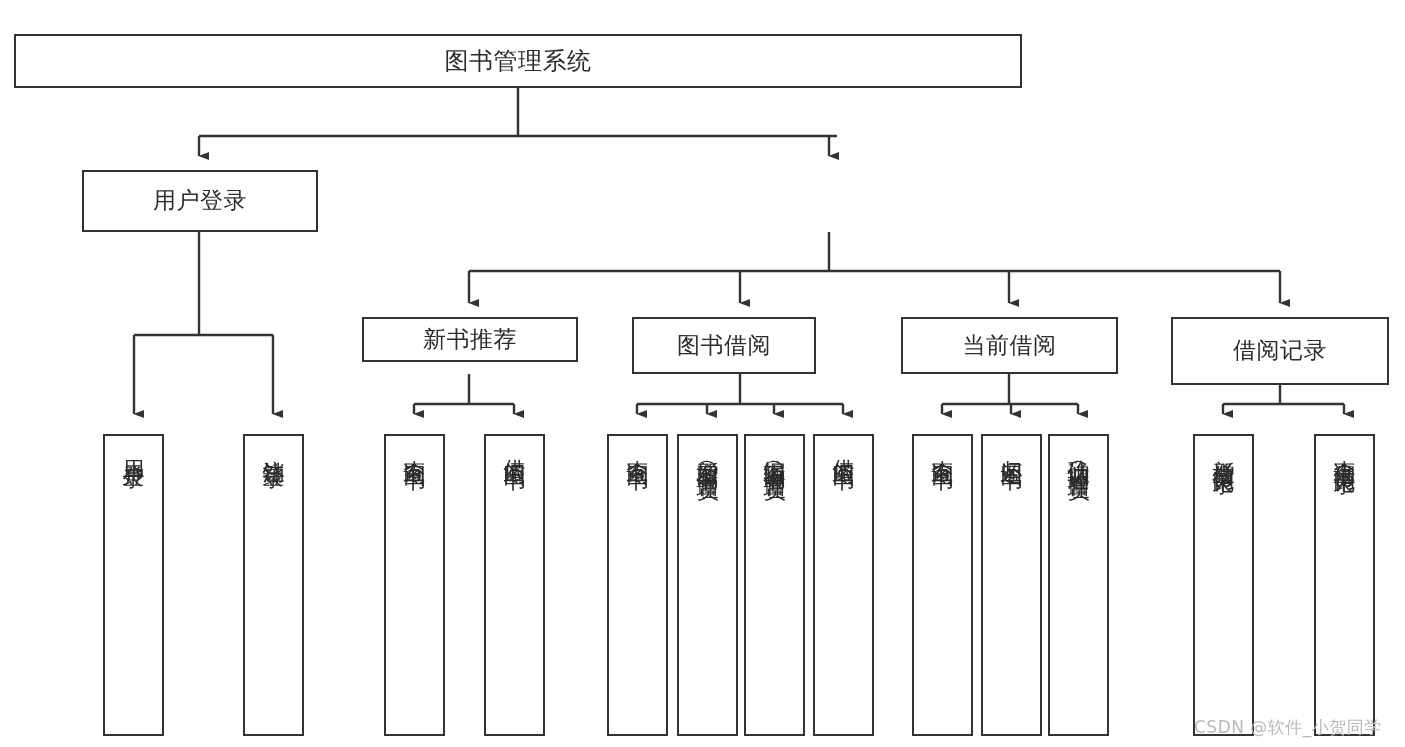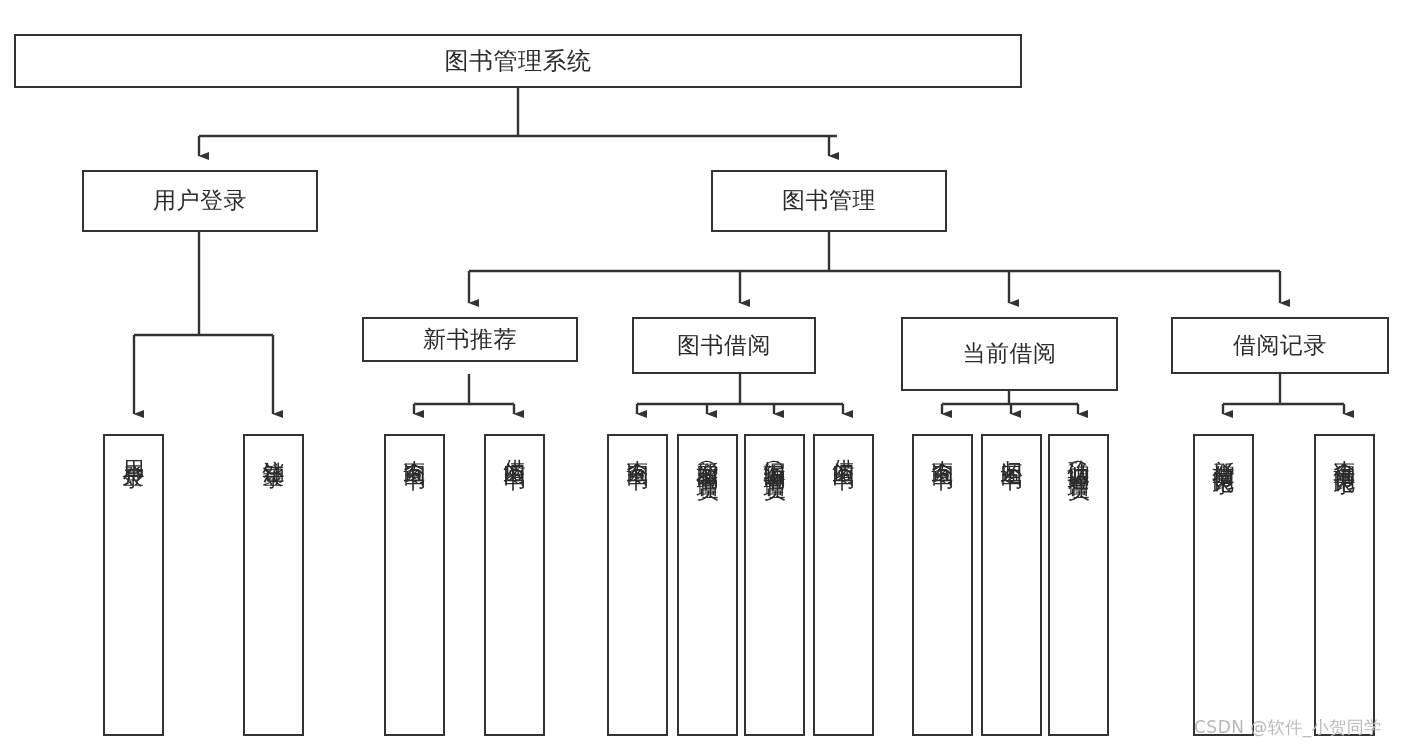--- a/index.html
+++ b/index.html
@@ -123,34 +123,31 @@
     </g>
   </svg>
 
   <div class="node h root" style="left:14px; top:11px; width:1008px; height:54px;margin-top:23px;">
     <span class="label">图书管理系统</span>
   </div>
 
   <div class="node h" style="left:82px; top:170px; width:236px; height:62px;">
     <span class="label">用户登录</span>
   </div>
-  <div class="node h" style="left:711px; top:170px; width:236px; height:62px;">
-    <span class="label">图书管理</span>
-  </div>
 
   <div class="node h" style="left:362px; top:317px; width:216px; height:45px;">
     <span class="label">新书推荐</span>
   </div>
   <div class="node h" style="left:632px; top:317px; width:184px; height:57px;">
     <span class="label">图书借阅</span>
   </div>
-  <div class="node h" style="left:901px; top:317px; width:217px; height:74px;">
+  <div class="node h" style="left:901px; top:317px; width:217px; height:57px;">
     <span class="label">当前借阅</span>
   </div>
-  <div class="node h" style="left:1171px; top:317px; width:218px; height:57px;">
+  <div class="node h" style="left:1171px; top:317px; width:218px; height:68px;">
     <span class="label">借阅记录</span>
   </div>
 
   <div class="node v" style="left:103px; top:434px; width:61px; height:302px;">
     <span class="label">用户登录</span>
   </div>
   <div class="node v" style="left:243px; top:434px; width:61px; height:302px;">
     <span class="label">注销登录</span>
   </div>
 

